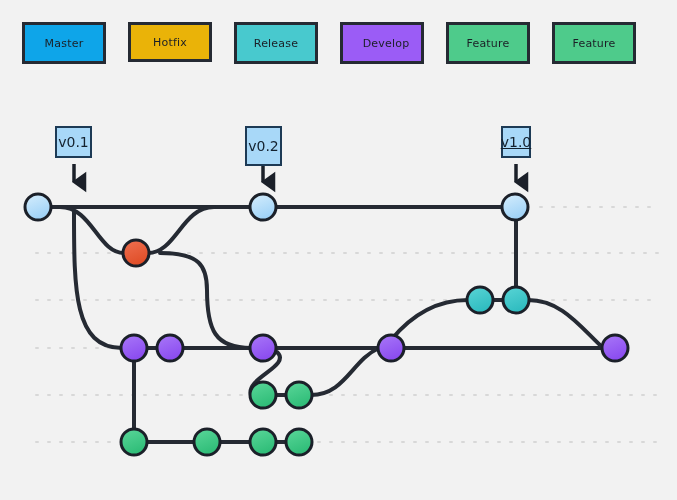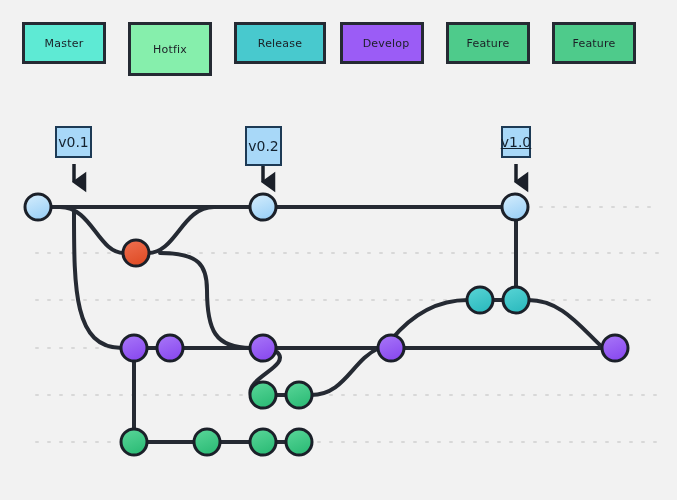--- a/index.html
+++ b/index.html
@@ -128,27 +128,27 @@
       <circle cx="263" cy="395" r="13" fill="url(#gradFeature)" stroke="#1b2029" stroke-width="3"></circle>
       <circle cx="299" cy="395" r="13" fill="url(#gradFeature)" stroke="#1b2029" stroke-width="3"></circle>
       <circle cx="134" cy="442" r="13" fill="url(#gradFeature)" stroke="#1b2029" stroke-width="3"></circle>
       <circle cx="207" cy="442" r="13" fill="url(#gradFeature)" stroke="#1b2029" stroke-width="3"></circle>
       <circle cx="263" cy="442" r="13" fill="url(#gradFeature)" stroke="#1b2029" stroke-width="3"></circle>
       <circle cx="299" cy="442" r="13" fill="url(#gradFeature)" stroke="#1b2029" stroke-width="3"></circle>
     </g>
 </svg>
 
 <div id="legend-layer">
-    <div class="legend-box" style="left: 22px; top: 22px; width: 84px; height: 42px; background: #5eead4;">
+    <div class="legend-box" style="left: 22px; top: 22px; width: 84px; height: 42px; background: #0ea5e9;">
       <span>Master</span>
     </div>
-    <div class="legend-box" style="left: 128px; top: 22px; width: 84px; height: 54px; background: #86efac;">
+    <div class="legend-box" style="left: 128px; top: 22px; width: 84px; height: 40px; background: #eab308;">
       <span>Hotfix</span>
     </div>
-    <div class="legend-box" style="left: 234px; top: 22px; width: 92px; height: 42px; background: rgb(72, 201, 206);">
+    <div class="legend-box" style="left: 234px; top: 22px; width: 84px; height: 42px; background: rgb(72, 201, 206);">
       <span>Release</span>
     </div>
     <div class="legend-box" style="left: 340px; top: 22px; width: 84px; height: 42px; background: rgb(155, 92, 246); padding-left: 8px;">
       <span>Develop</span>
     </div>
     <div class="legend-box" style="left: 446px; top: 22px; width: 84px; height: 42px; background: rgb(78, 203, 139);">
       <span>Feature</span>
     </div>
     <div class="legend-box" style="left: 552px; top: 22px; width: 84px; height: 42px; background: rgb(78, 203, 139);">
       <span>Feature</span>

